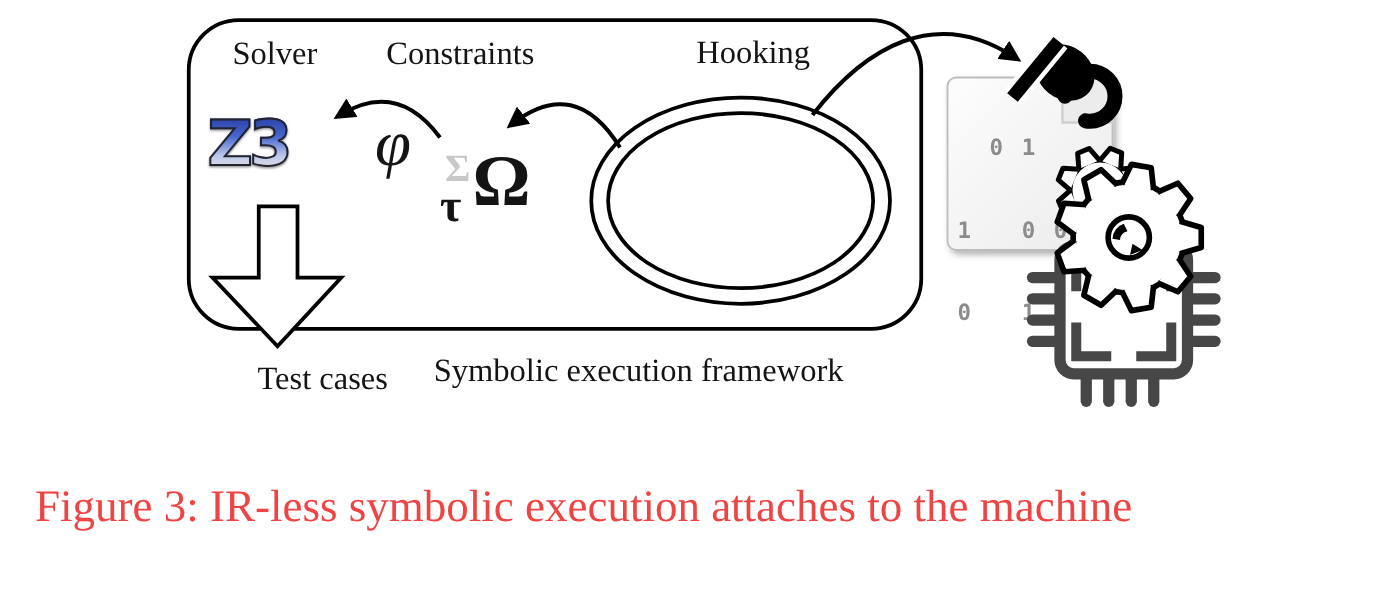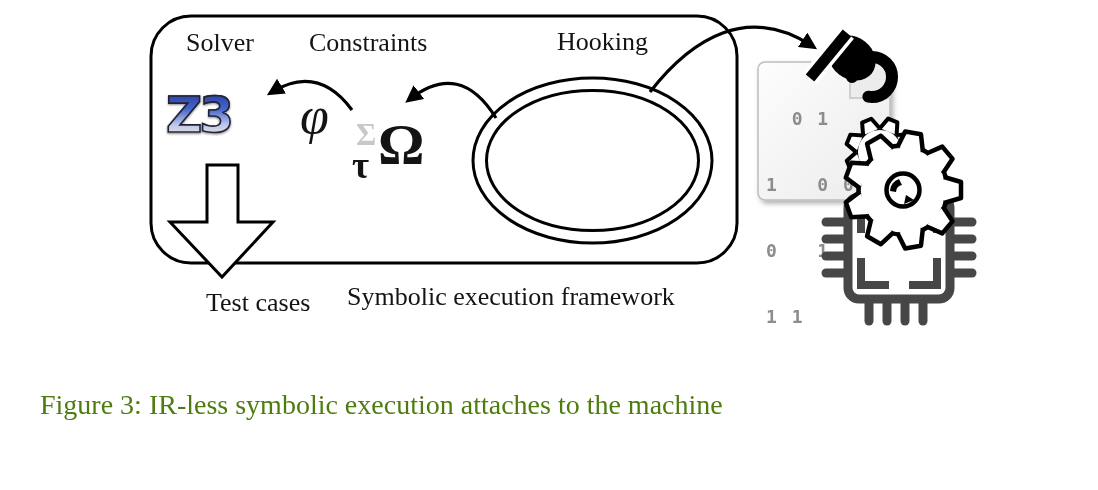--- a/index.html
+++ b/index.html
@@ -15,21 +15,21 @@
       filter:drop-shadow(0 1px 1px rgba(0,0,0,0.45));}
   .sym{position:absolute;line-height:1;}
   .sym-phi{left:300px;top:90px;font-size:52px;font-style:italic;}
   .sym-sigma{left:356px;top:119px;font-size:31px;color:#c8c8c8;font-weight:bold;}
   .sym-tau{left:352px;top:147px;font-size:37px;font-weight:bold;}
   .sym-omega{left:378px;top:116px;font-size:58px;font-weight:bold;}
   .engine{position:absolute;left:500px;top:148px;width:186px;text-align:center;font-size:26px;}
   .bincode{position:absolute;left:766px;top:64px;font-family:"DejaVu Sans Mono",monospace;
            font-size:18px;font-weight:bold;letter-spacing:2px;line-height:22px;
            color:#8c8c8c;white-space:pre;}
-  .caption{position:absolute;left:40px;top:381px;font-size:28px;line-height:48px;color:#4d7c0f;}
+  .caption{position:absolute;left:28px;top:381px;font-size:36px;line-height:48px;color:#ef4444;}
 </style>
 </head>
 <body>
 
 <div class="page">
 
   <svg width="1098" height="490" viewBox="0 0 1098 490">
     <defs>
       <marker id="ah1" viewBox="0 0 10 10" refX="6.5" refY="5" markerWidth="5.4" markerHeight="5.4" orient="auto">
         <path d="M 0 0 L 10 5 L 0 10 z" fill="#000"></path>
@@ -68,21 +68,20 @@
   <span class="sym sym-omega">Ω</span>
 
 
   <span class="lbl" style="left:160px;top:288px;margin-left:46px;">Test cases</span>
   <span class="lbl" style="left:347px;top:282px;">Symbolic execution framework</span>
 
   <div class="bincode">
     <div>  0 1</div>
     <div>1   0 0 1</div>
     <div>0   1 1</div>
-    <div>1 1</div>
   </div>
 
   <svg width="1098" height="490" viewBox="0 0 1098 490">
     <defs>
       <marker id="ah2" viewBox="0 0 10 10" refX="6.5" refY="5" markerWidth="5.4" markerHeight="5.4" orient="auto">
         <path d="M 0 0 L 10 5 L 0 10 z" fill="#000"></path>
       </marker>
     </defs>
 
     <g stroke="#474747" fill="none">

